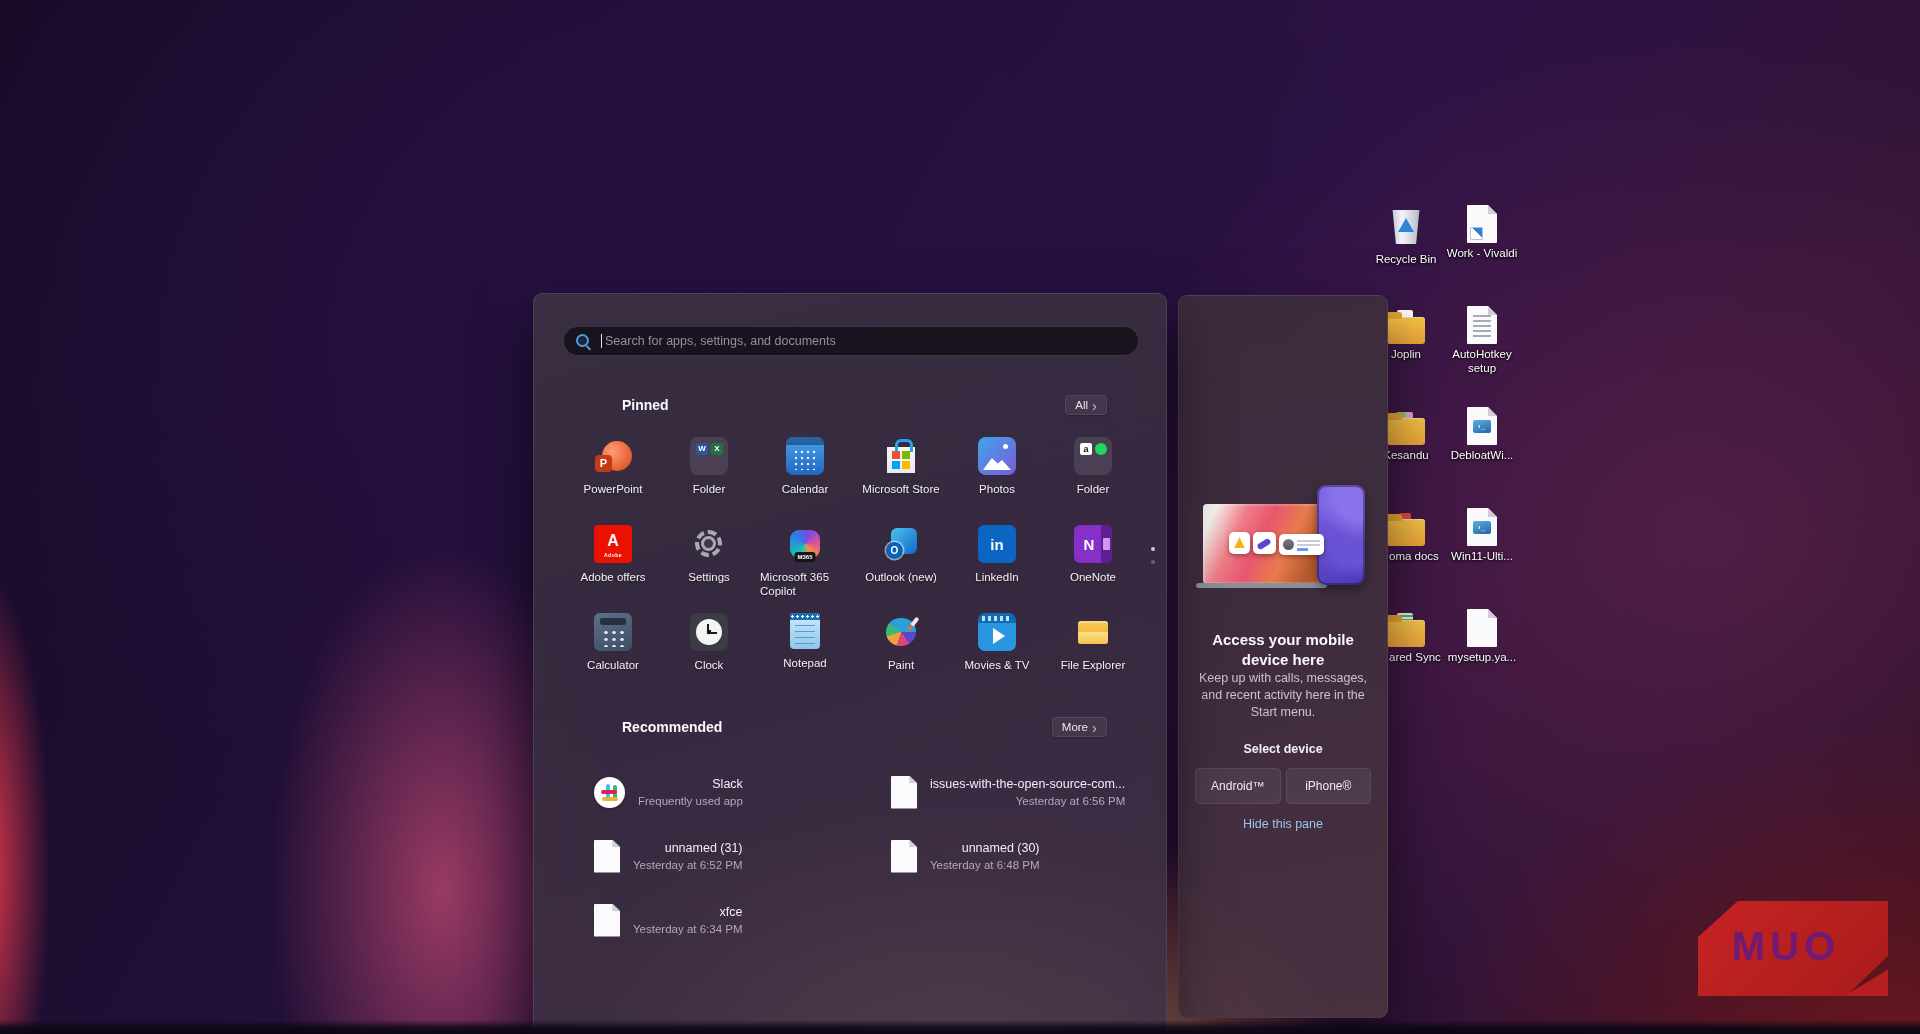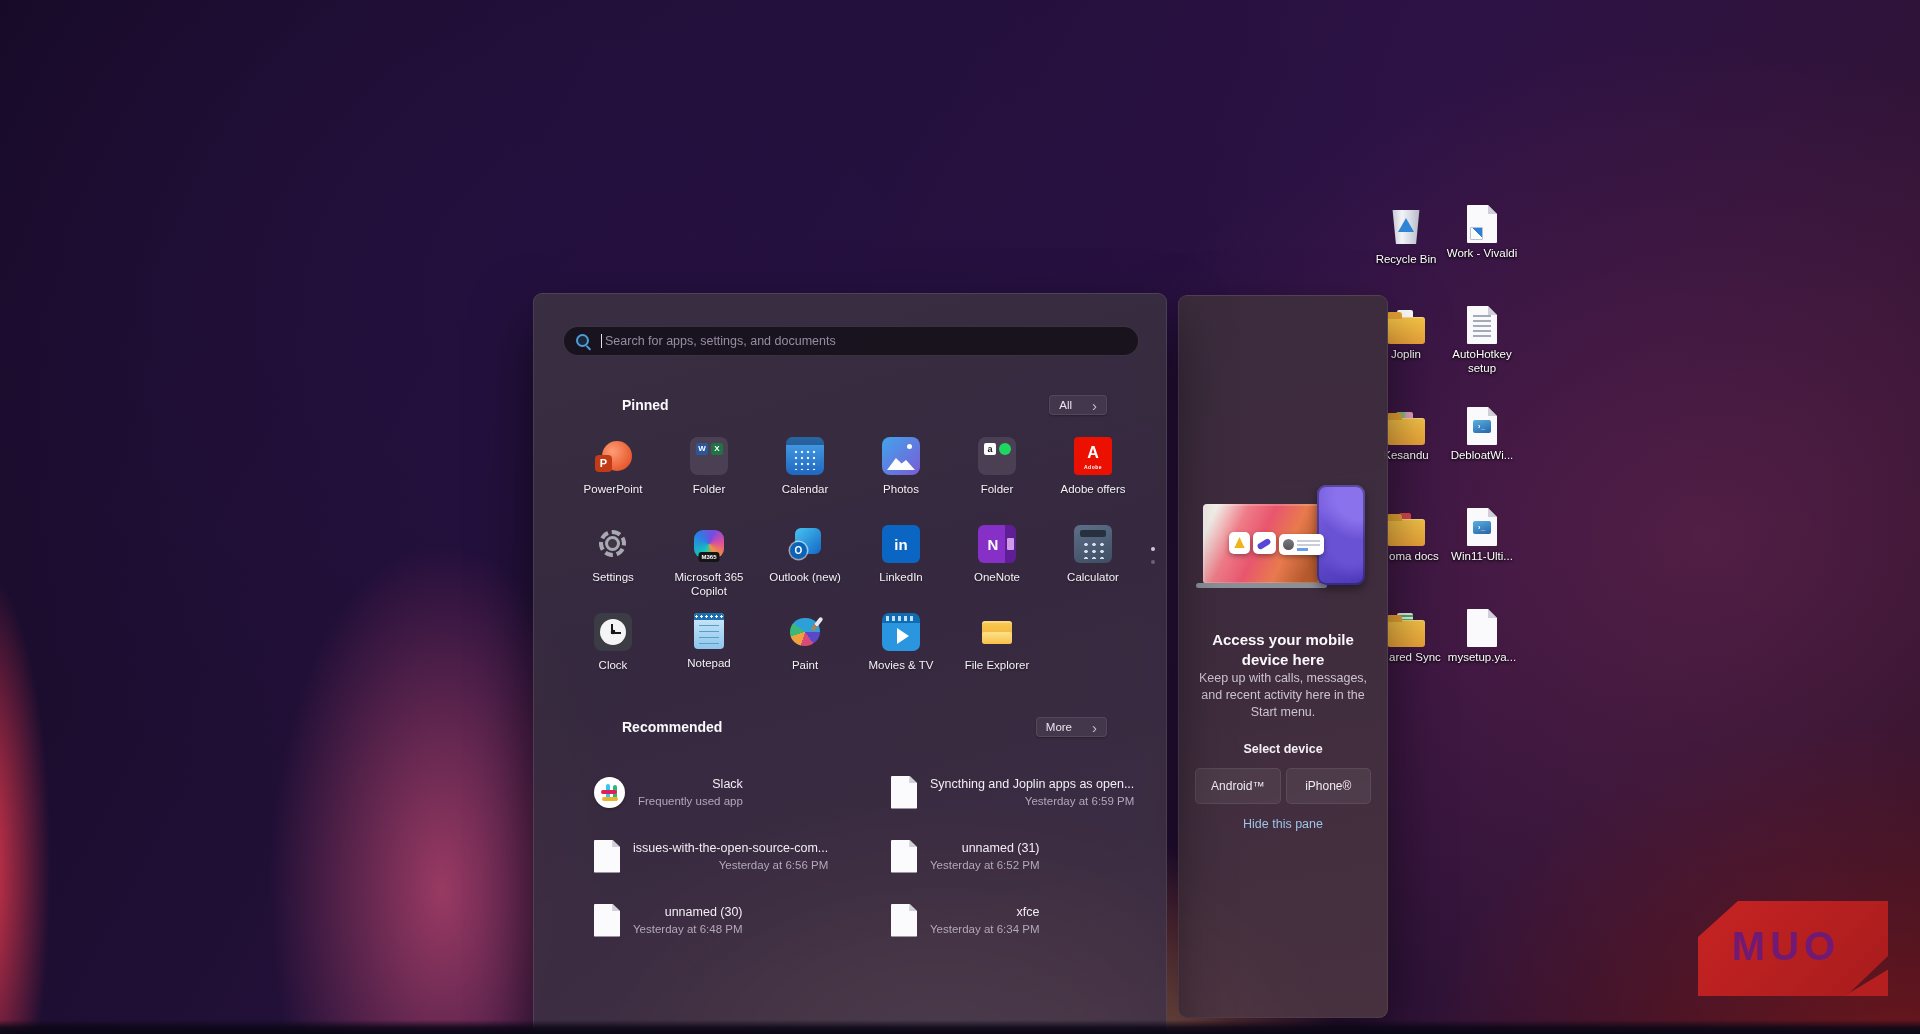--- a/index.html
+++ b/index.html
@@ -82,31 +82,31 @@
   .search-icon::before{content:"";position:absolute;left:0;top:0;width:9px;height:9px;
     border:2px solid #4e9ed8;border-radius:50%;background:rgba(28,58,88,.5);}
   .search-icon::after{content:"";position:absolute;left:11px;top:11px;width:6px;height:2px;
     background:#4e9ed8;border-radius:1px;transform:rotate(45deg);transform-origin:0 0;}
   .caret{width:1px;height:14px;background:#e6e0ea;flex:none;margin-right:3px;}
   .placeholder{font-size:12.5px;color:#968da1;white-space:nowrap;}
 
   .section-head{position:absolute;left:64px;right:59px;display:flex;
     align-items:center;justify-content:space-between;}
   .section-title{font-size:14px;font-weight:bold;color:#fbf9fc;padding-left:24px;}
-  .pill{display:flex;align-items:center;gap:20px;background:rgba(255,255,255,.06);
+  .pill{display:flex;align-items:center;gap:4px;background:rgba(255,255,255,.06);
     border:1px solid rgba(255,255,255,.09);border-radius:4px;padding:3px 9px;
     font-size:11.5px;color:#eae4ee;cursor:pointer;box-shadow:0 1px 2px rgba(0,0,0,.3);
     font-family:inherit;}
   .chev{font-size:15px;line-height:9px;color:#c4bccd;}
 
   #appGrid{position:absolute;left:31px;top:139px;display:grid;
     grid-template-columns:repeat(6,96px);grid-auto-rows:88px;}
   .app-cell{display:flex;flex-direction:column;align-items:center;padding-top:4px;
     border-radius:6px;cursor:pointer;}
-  .app-label{margin-top:7px;font-size:11.5px;line-height:1.25;color:#f4f1f6;text-align:center;
+  .app-label{margin-top:7px;font-size:11.5px;line-height:1.25;color:#f4f1f6;
     max-width:90px;text-shadow:0 1px 2px rgba(0,0,0,.45);}
 
   .scroll-dots{position:absolute;left:617px;top:253px;display:flex;flex-direction:column;
     gap:9px;align-items:center;cursor:pointer;}
   .dot{width:4px;height:4px;border-radius:50%;background:#6b6175;}
   .dot.on{background:#cfc6d6;}
 
   #recGrid{position:absolute;left:60px;top:472px;display:grid;
     grid-template-columns:297px 297px;grid-auto-rows:64px;text-align:right;}
   .rec-item{display:flex;align-items:center;gap:13px;height:52px;border-radius:6px;cursor:pointer;padding-right:6px;}
@@ -340,20 +340,24 @@
       </div>
       <div class="app-cell">
         <span class="tile ic-office-folder"></span>
         <span class="app-label">Folder</span>
       </div>
       <div class="app-cell">
         <span class="tile ic-calendar"></span>
         <span class="app-label">Calendar</span>
       </div>
       <div class="app-cell">
+        <span class="tile ic-microsoft-store"></span>
+        <span class="app-label">Microsoft Store</span>
+      </div>
+      <div class="app-cell">
         <span class="tile ic-photos"></span>
         <span class="app-label">Photos</span>
       </div>
       <div class="app-cell">
         <span class="tile ic-media-folder"></span>
         <span class="app-label">Folder</span>
       </div>
       <div class="app-cell">
         <span class="tile ic-adobe"></span>
         <span class="app-label">Adobe offers</span>
@@ -421,27 +425,20 @@
       <div class="rec-item">
         <span class="rec-ic ic-slack"></span>
         <div class="rec-text">
           <div class="rec-title">Slack</div>
           <div class="rec-sub">Frequently used app</div>
         </div>
       </div>
       <div class="rec-item">
         <span class="rec-ic doc-sm"></span>
         <div class="rec-text">
-          <div class="rec-title">Syncthing and Joplin apps as open...</div>
-          <div class="rec-sub">Yesterday at 6:59 PM</div>
-        </div>
-      </div>
-      <div class="rec-item">
-        <span class="rec-ic doc-sm"></span>
-        <div class="rec-text">
           <div class="rec-title">issues-with-the-open-source-com...</div>
           <div class="rec-sub">Yesterday at 6:56 PM</div>
         </div>
       </div>
       <div class="rec-item">
         <span class="rec-ic doc-sm"></span>
         <div class="rec-text">
           <div class="rec-title">unnamed (31)</div>
           <div class="rec-sub">Yesterday at 6:52 PM</div>
         </div>

